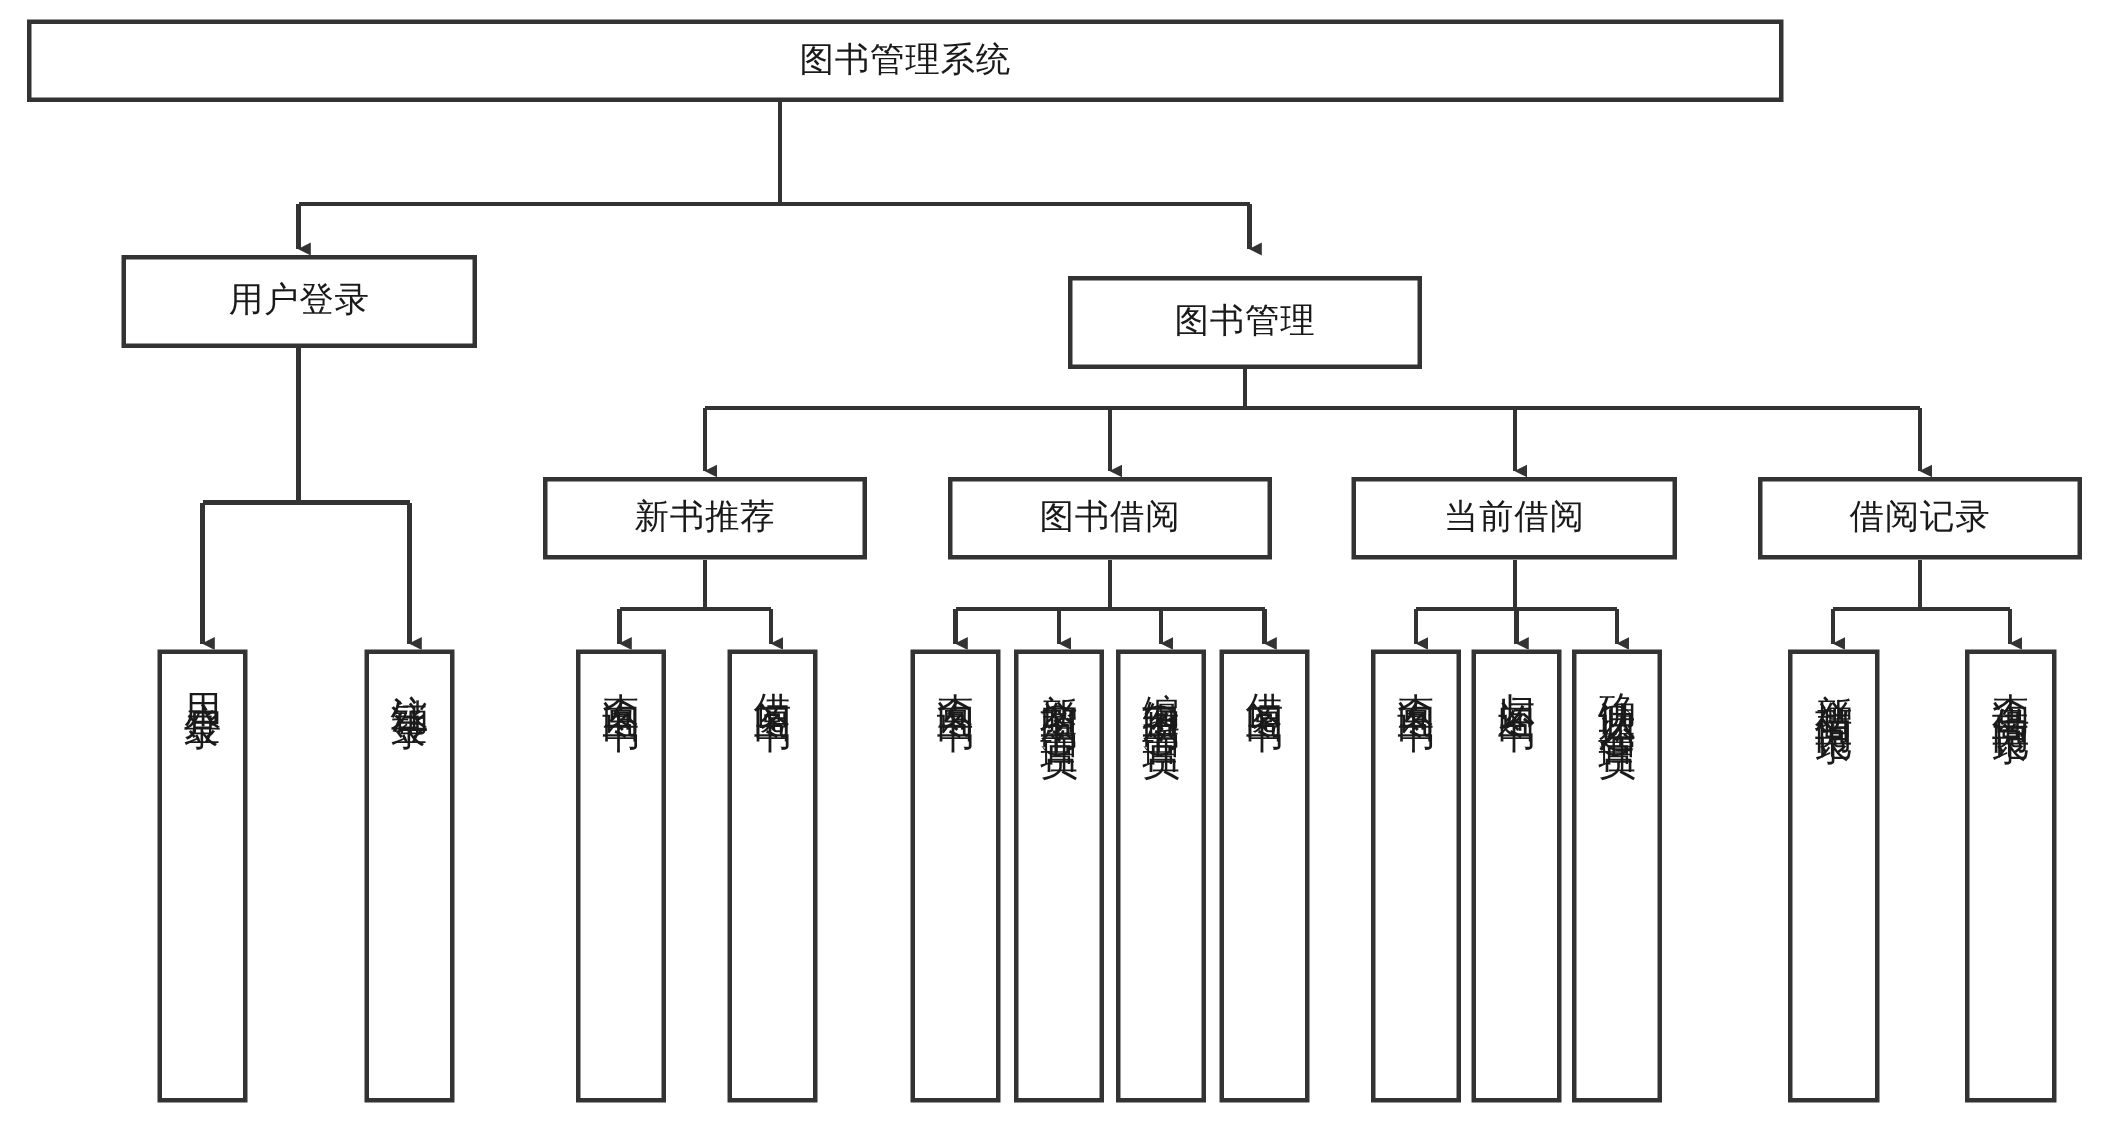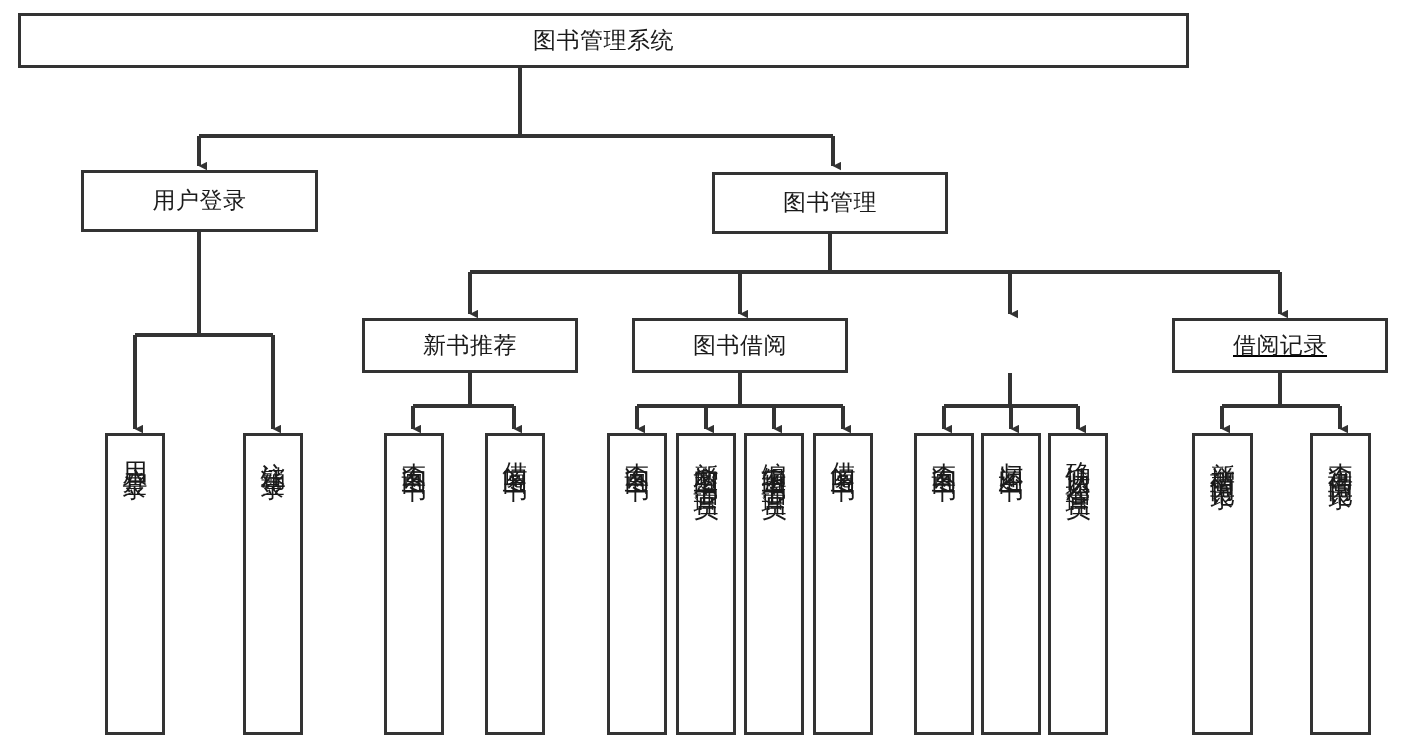--- a/index.html
+++ b/index.html
@@ -125,34 +125,37 @@
   </svg>
 
   <div class="node node-horizontal" style="left:18px; top:13px; width:1171px; height:55px;">
     <span class="node-label">图书管理系统</span>
   </div>
 
   <div class="node node-horizontal" style="left:81px; top:170px; width:237px; height:62px;">
     <span class="node-label">用户登录</span>
   </div>
 
-  <div class="node node-horizontal" style="left:712px; top:172px; width:236px; height:62px;">
+  <div class="node node-horizontal" style="left:712px; top:184px; width:236px; height:62px;">
     <span class="node-label">图书管理</span>
   </div>
 
   <div class="node node-horizontal" style="left:362px; top:318px; width:216px; height:55px;">
     <span class="node-label">新书推荐</span>
   </div>
 
   <div class="node node-horizontal" style="left:632px; top:318px; width:216px; height:55px;">
     <span class="node-label">图书借阅</span>
   </div>
 
-
-  <div class="node node-horizontal" style="left:1172px; top:318px; width:216px; height:55px;text-decoration:underline;">
+  <div class="node node-horizontal" style="left:901px; top:318px; width:217px; height:55px;">
+    <span class="node-label">当前借阅</span>
+  </div>
+
+  <div class="node node-horizontal" style="left:1172px; top:318px; width:216px; height:55px;">
     <span class="node-label">借阅记录</span>
   </div>
 
   <div class="node node-vertical" style="left:105px; top:433px; width:60px; height:302px;">
     <span class="node-label">用户登录</span>
   </div>
 
   <div class="node node-vertical" style="left:243px; top:433px; width:60px; height:302px;">
     <span class="node-label">注销登录</span>
   </div>

